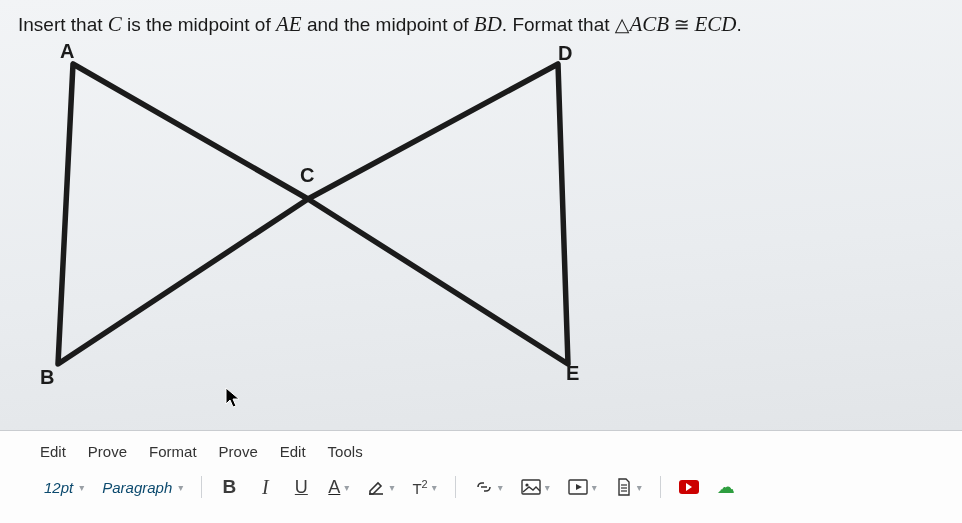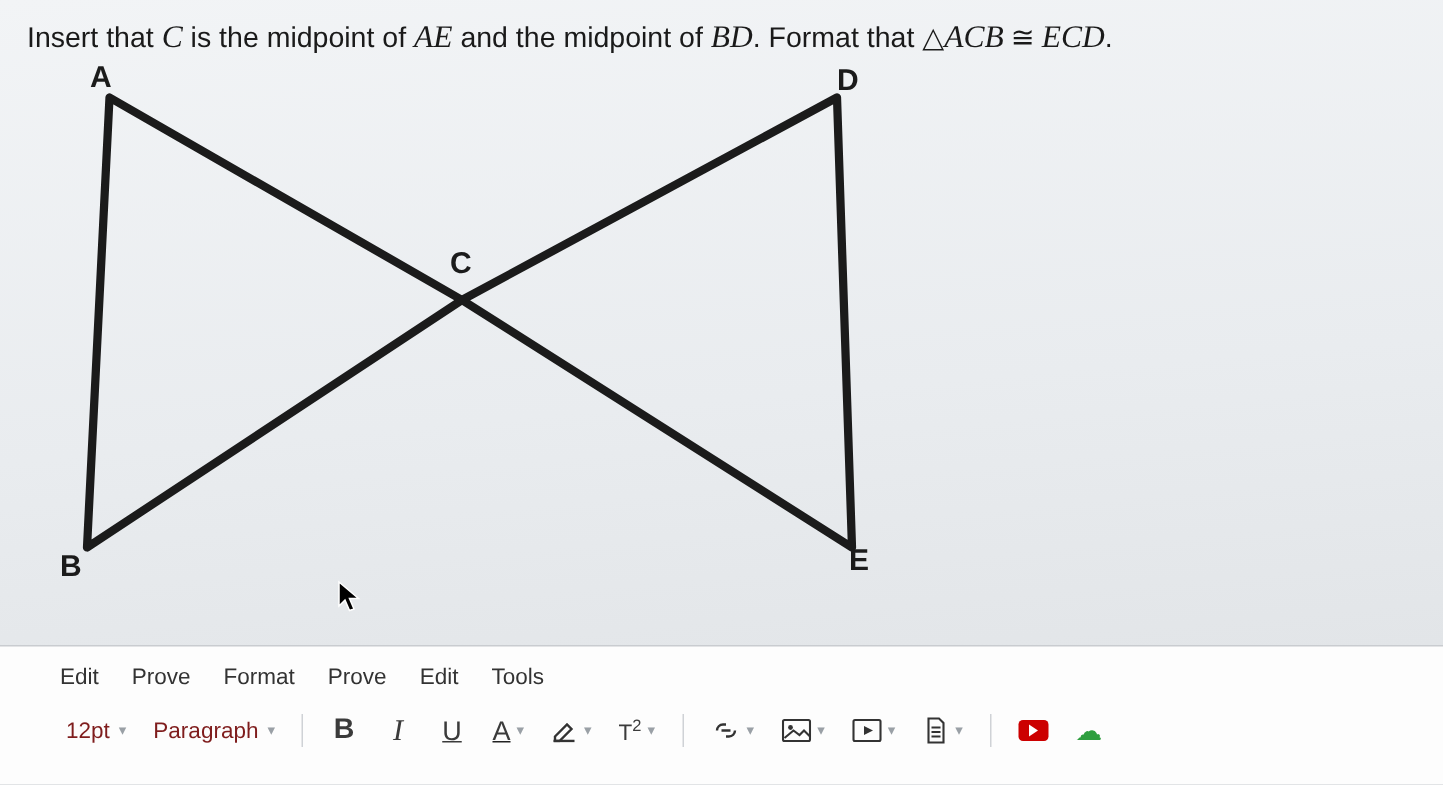--- a/index.html
+++ b/index.html
@@ -88,21 +88,21 @@
     margin-left: 4px;
     color: #9aa0a6;
     font-size: 10px;
   }
   .divider {
     width: 1px;
     height: 22px;
     background: #cfd2d6;
     margin: 0 6px;
   }
-  .label-sel { font-size: 15px; color: #7f1d1d; padding-right: 2px; }
+  .label-sel { font-size: 15px; color: #0c4a6e; padding-right: 2px; font-style: italic; }
   .bold-b { font-weight: 800; font-size: 19px; }
   .ital-i { font-style: italic; font-family: "Times New Roman", serif; font-size: 20px; }
   .under-u { text-decoration: underline; font-size: 18px; }
   .txtcolor-a { text-decoration: underline; text-decoration-color: #222; font-size: 18px; }
   .highlight-ico { display:inline-block; }
   .sup2 { font-size: 11px; vertical-align: super; }
   .ico svg { display:block; }
   .red-play { width:20px; height:14px; background:#cc0000; border-radius:3px; display:inline-flex; align-items:center; justify-content:center;}
   .red-play::after { content:""; width:0;height:0;border-left:6px solid #fff;border-top:4px solid transparent;border-bottom:4px solid transparent;}
   .cloud { color:#2e9e3f; font-size:18px; }

